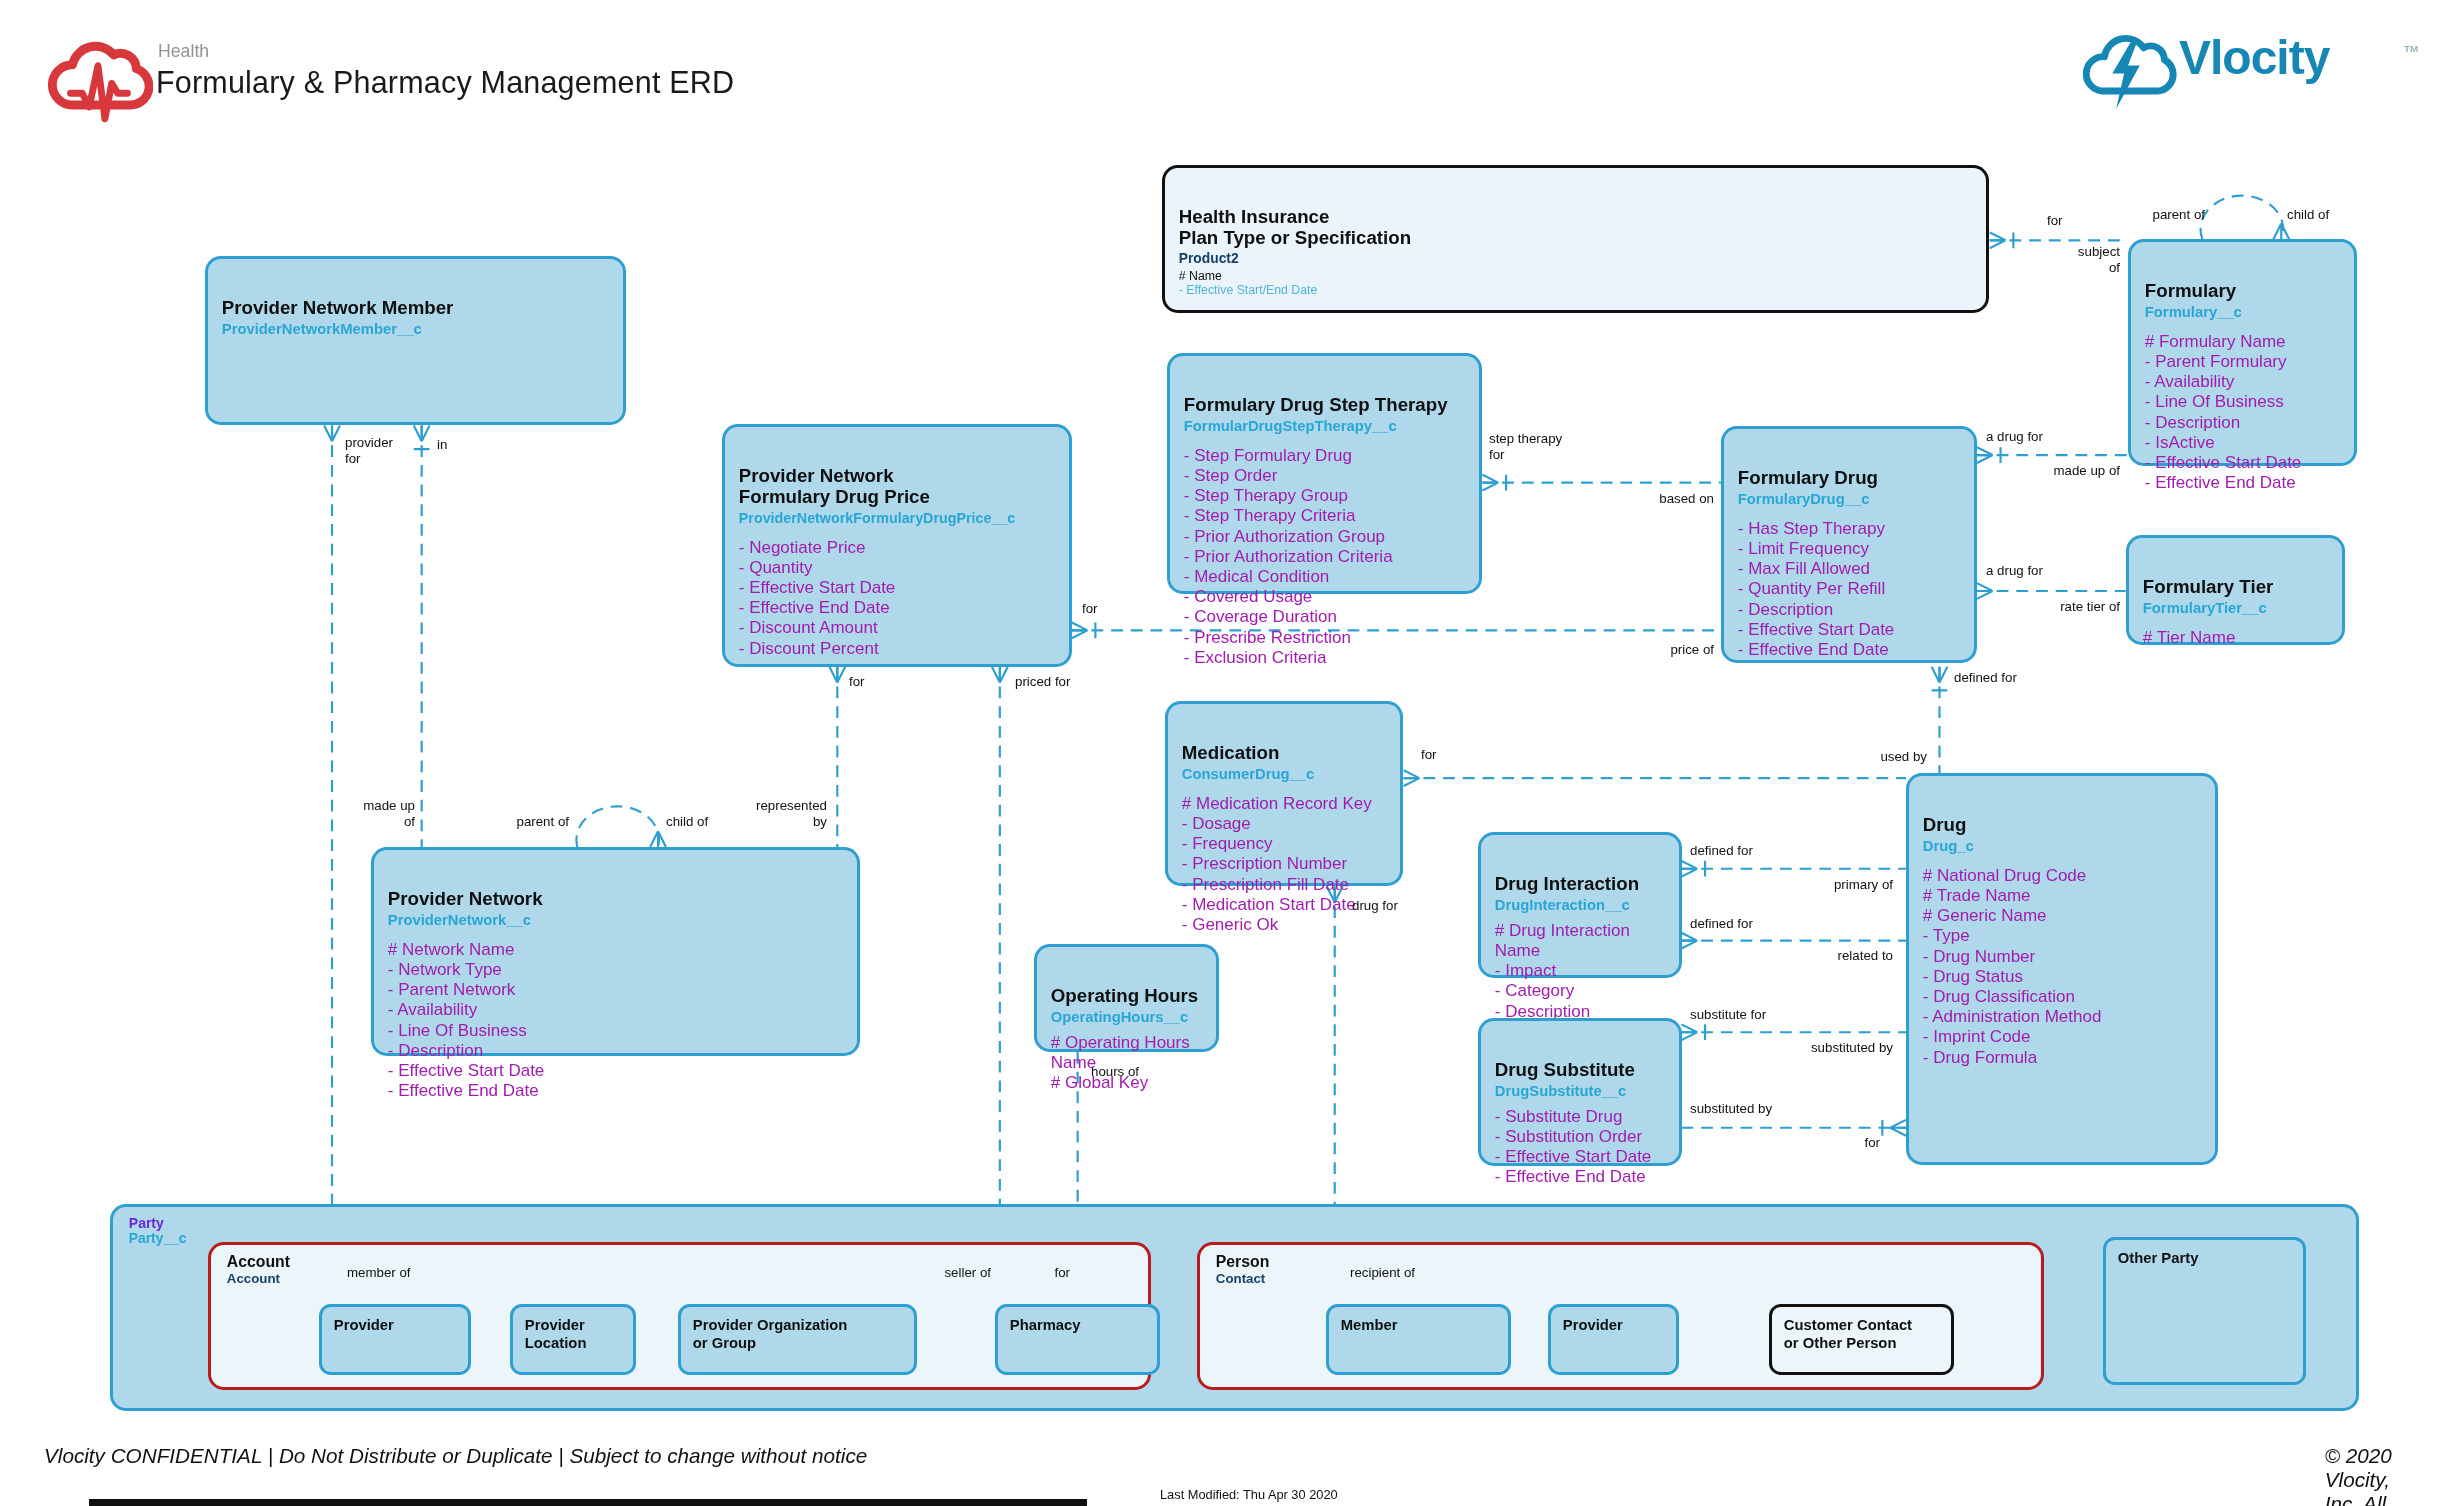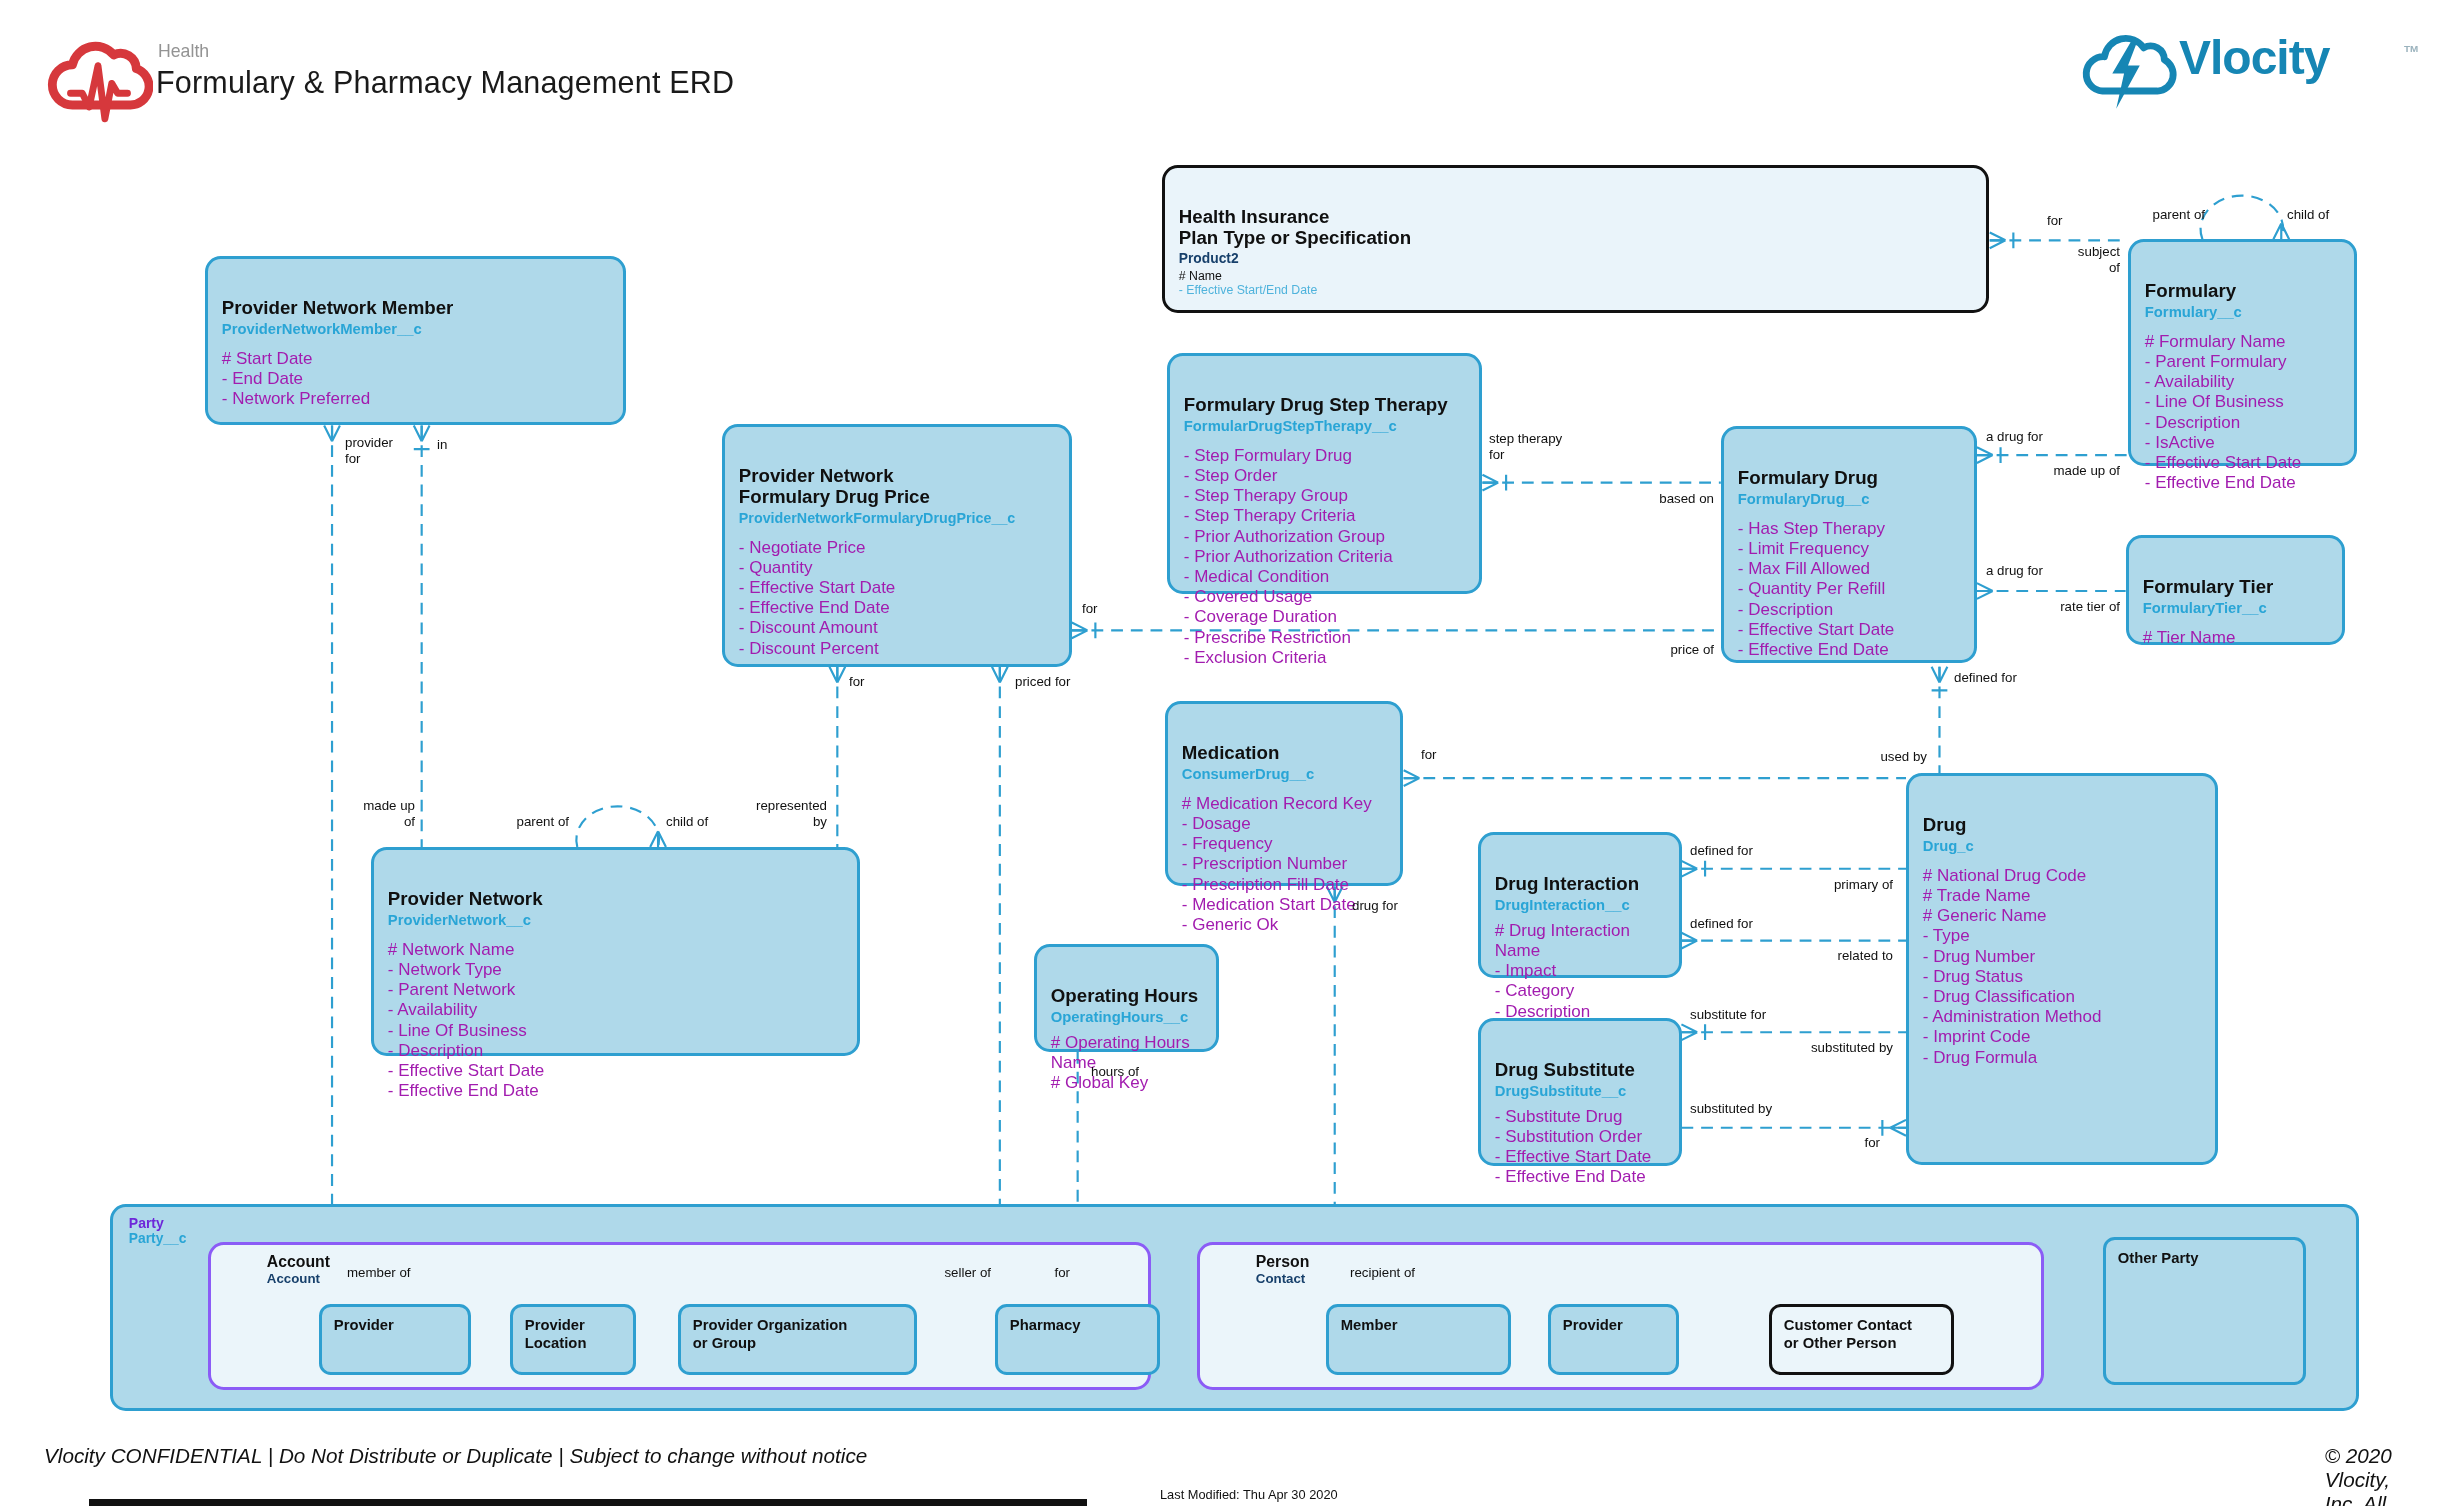--- a/index.html
+++ b/index.html
@@ -26,22 +26,22 @@
             box-sizing:border-box;}
   .spec-title{font-size:16.7px;font-weight:bold;color:#101010;margin:9.9px 0 0 17.7px;}
   .chip{position:absolute;background:#BCDFEE;border:3px solid #2E9FD0;border-radius:11.8px;
         box-sizing:border-box;font-size:16.7px;font-weight:bold;color:#101010;
         padding:13.8px 0 0 15.8px;}
   
   .party{position:absolute;background:#AFD9EA;border:3.9px solid #2E9FD0;border-radius:15.8px;
          box-sizing:border-box;z-index:2;}
   .p-title{font-size:14px;font-weight:bold;color:#6d28d9;margin:7.9px 0 0 15.8px;}
   .p-code{font-size:13.8px;font-weight:bold;color:#29A5D6;margin:0 0 0 15.8px;}
-  .group{position:absolute;background:#EBF5FA;border:3px solid #8b5cf6;border-radius:15.8px;
-         box-sizing:border-box;padding-left:40px;}
+  .group{position:absolute;background:#EBF5FA;border:3px solid #b91c1c;border-radius:15.8px;
+         box-sizing:border-box;}
   .g-title{font-size:15.8px;font-weight:bold;color:#101010;margin:7.9px 0 0 15.8px;}
   .g-code{font-size:13.3px;font-weight:bold;color:#17406B;margin:0 0 0 15.8px;}
   .child{position:absolute;background:#AFD9EA;border:3.4px solid #2E9FD0;border-radius:11.8px;
          box-sizing:border-box;font-size:14.8px;font-weight:bold;color:#101010;
          padding:8.9px 0 0 11.8px;white-space:pre-line;line-height:1.25;}
   .child.dark{background:#EBF5FA;border:3px solid #111;}
   
   .rl{position:absolute;font-size:13.3px;color:#111;white-space:pre-line;line-height:1.22;z-index:3;}
   .rr{position:absolute;font-size:13.3px;color:#111;white-space:pre-line;line-height:1.22;
       transform:translateX(-100%);text-align:right;z-index:3;}
@@ -122,25 +122,20 @@
     <use href="#crow" transform="translate(1707,955)"></use>
     <use href="#crowt" transform="translate(1707,1048)"></use>
     <use href="#crowt" transform="translate(1935,1145) rotate(180)"></use>
     <use href="#crow" transform="translate(2316,243) rotate(-90)"></use>
     <use href="#crow" transform="translate(668,860) rotate(-90)"></use>
   </svg>
 
   <div class="entity" style="left:205px;top:256px;width:421px;height:169px;">
     <div class="e-title">Provider Network Member</div>
     <div class="e-code">ProviderNetworkMember__c</div>
-    <div class="e-attrs">
-        <div># Start Date</div>
-        <div>- End Date</div>
-        <div>- Network Preferred</div>
-      </div>
   </div>
 
   <div class="hi-box" style="left:1162px;top:165px;width:827px;height:148px;">
     <div class="e-title">Health Insurance
 Plan Type or Specification</div>
     <div class="e-code navy">Product2</div>
     <div style="font-size:12.3px;color:#111;margin-top:3px;"># Name</div>
     <div class="attr-blue">- Effective Start/End Date</div>
   </div>
   <div class="spec-box" style="left:1485px;top:181px;width:473px;height:116px;">

